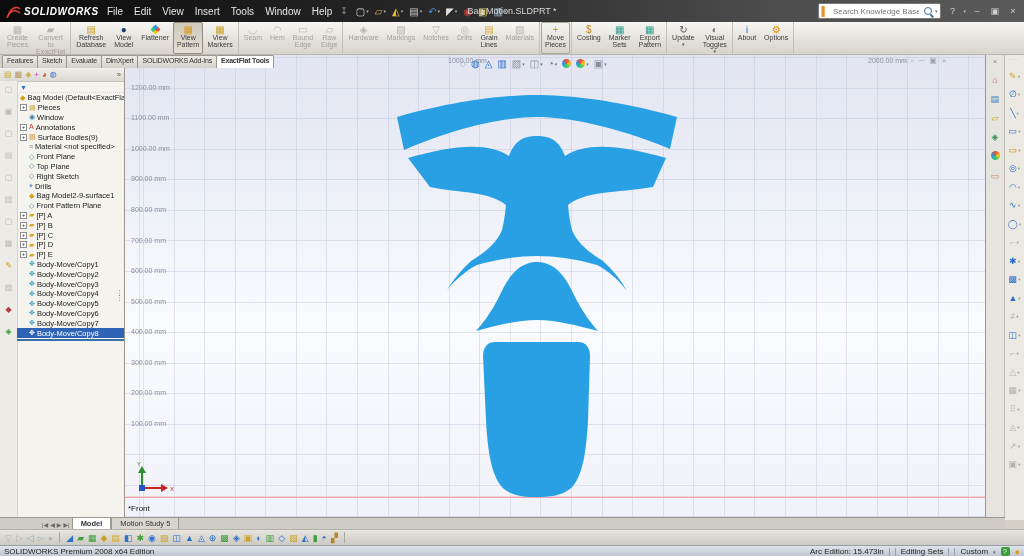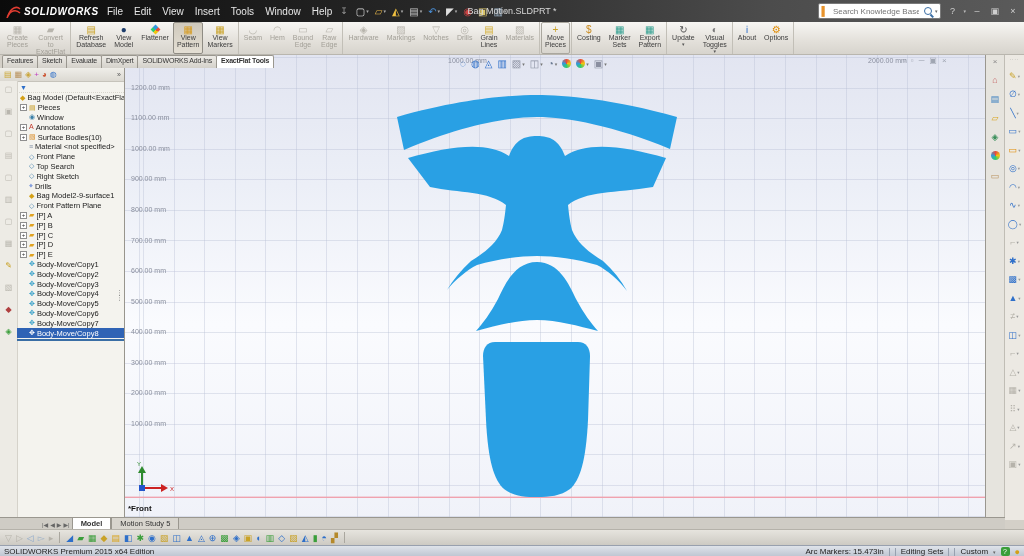--- a/index.html
+++ b/index.html
@@ -61,21 +61,21 @@
       repeating-linear-gradient(to bottom, rgba(182,189,211,.38) 0 1px, transparent 1px 30.57px),
       linear-gradient(180deg,#e2e5f1 0%,#ecEFf7 28%,#fafbfe 58%,#f0f2f9 100%);
     background-position:18px 0,0 2px,0 0}
   .vlab{position:absolute;left:6px;font-size:7px;color:#8a8f9e;white-space:nowrap}
   .hlab{position:absolute;top:2px;font-size:7px;color:#8a8f9e;white-space:nowrap}
   #headsup{position:absolute;left:330px;top:0;height:17px;display:flex;align-items:center;gap:5px;
     padding:0 5px;z-index:4}
   .hu{display:flex;align-items:center;gap:1px;font-size:10px}
   .huarr{font-size:5px;color:#777}
   #docctl{position:absolute;left:778px;top:1px;display:flex;gap:5px;font-size:8px;color:#a0a6b2}
-  #viewlabel{position:absolute;left:3px;top:449px;font-size:8px;font-weight:bold;color:#111}
+  #viewlabel{position:absolute;left:3px;top:449px;font-size:8px;font-weight:normal;color:#111}
 
   
   #leftpanel{position:absolute;left:0;top:68px;width:125px;height:449px;background:#f4f3ee;
     border-right:1px solid #98958d;box-sizing:border-box}
   #panel-toolbar{height:13px;display:flex;align-items:center;gap:3px;padding-left:4px;
     background:linear-gradient(#efeee9,#dcd9d2);border-bottom:1px solid #c6c3bb;font-size:8px}
   .chev{margin-left:auto;padding-right:3px;font-size:7px;color:#555}
   #strip{position:absolute;left:0;top:13px;width:17px;bottom:0;background:#edebe5;
     border-right:1px solid #d5d2ca;display:flex;flex-direction:column;align-items:center;padding-top:4px;gap:13px;font-size:8px}
   #panelbody{margin-left:17px;position:relative}
@@ -450,36 +450,36 @@
           <span>Window</span>
         </div>
         <div class="trow">
           <span class="exp">+</span>
           <span class="ticon" style="color: rgb(192, 57, 43);">A</span>
           <span>Annotations</span>
         </div>
         <div class="trow">
           <span class="exp">+</span>
           <span class="ticon" style="color: rgb(217, 142, 43);">▧</span>
-          <span>Surface Bodies(10)</span>
+          <span>Surface Bodies(9)</span>
         </div>
         <div class="trow">
           <span class="tsp"></span>
           <span class="ticon" style="color: rgb(122, 138, 160);">≡</span>
           <span>Material &lt;not specified&gt;</span>
         </div>
         <div class="trow">
           <span class="tsp"></span>
           <span class="ticon" style="color: rgb(91, 143, 181);">◇</span>
           <span>Front Plane</span>
         </div>
         <div class="trow">
           <span class="tsp"></span>
           <span class="ticon" style="color: rgb(91, 143, 181);">◇</span>
-          <span>Top Search</span>
+          <span>Top Plane</span>
         </div>
         <div class="trow">
           <span class="tsp"></span>
           <span class="ticon" style="color: rgb(91, 143, 181);">◇</span>
           <span>Right Sketch</span>
         </div>
         <div class="trow">
           <span class="tsp"></span>
           <span class="ticon" style="color: rgb(34, 85, 204);">⌖</span>
           <span>Drills</span>
@@ -701,23 +701,23 @@
     <span><span style="color: rgb(58, 158, 58);">▥</span></span>
     <span><span style="color: rgb(46, 111, 201);">◇</span></span>
     <span><span style="color: rgb(201, 162, 39);">▨</span></span>
     <span><span style="color: rgb(46, 111, 201);">◭</span></span>
     <span><span style="color: rgb(58, 158, 58);">▮</span></span>
     <span><span style="color: rgb(46, 111, 201);">◓</span></span>
     <span><span style="color: rgb(181, 137, 42);">▞</span></span>
     <span class="bsep"></span>
   </div>
 <div id="statusbar">
-  <span class="lft">SOLIDWORKS Premium 2015 x64 Edition</span>
+  <span class="lft">SOLIDWORKS Premium 2008 x64 Edition</span>
   <span class="rgt">
-    <span>Arc Markers: 15.473in</span>
+    <span>Arc Edition: 15.473in</span>
     <span class="ssep"></span>
       <span class="ssep"></span>
     <span>Editing Sets</span>
     <span class="ssep"></span>
       <span class="ssep"></span>
     <span>Custom</span>
     <span class="sarr">▾</span>
     <span class="greenq">?</span>
     <span style="color:#d4a017;font-size:9px">●</span>
   </span>

